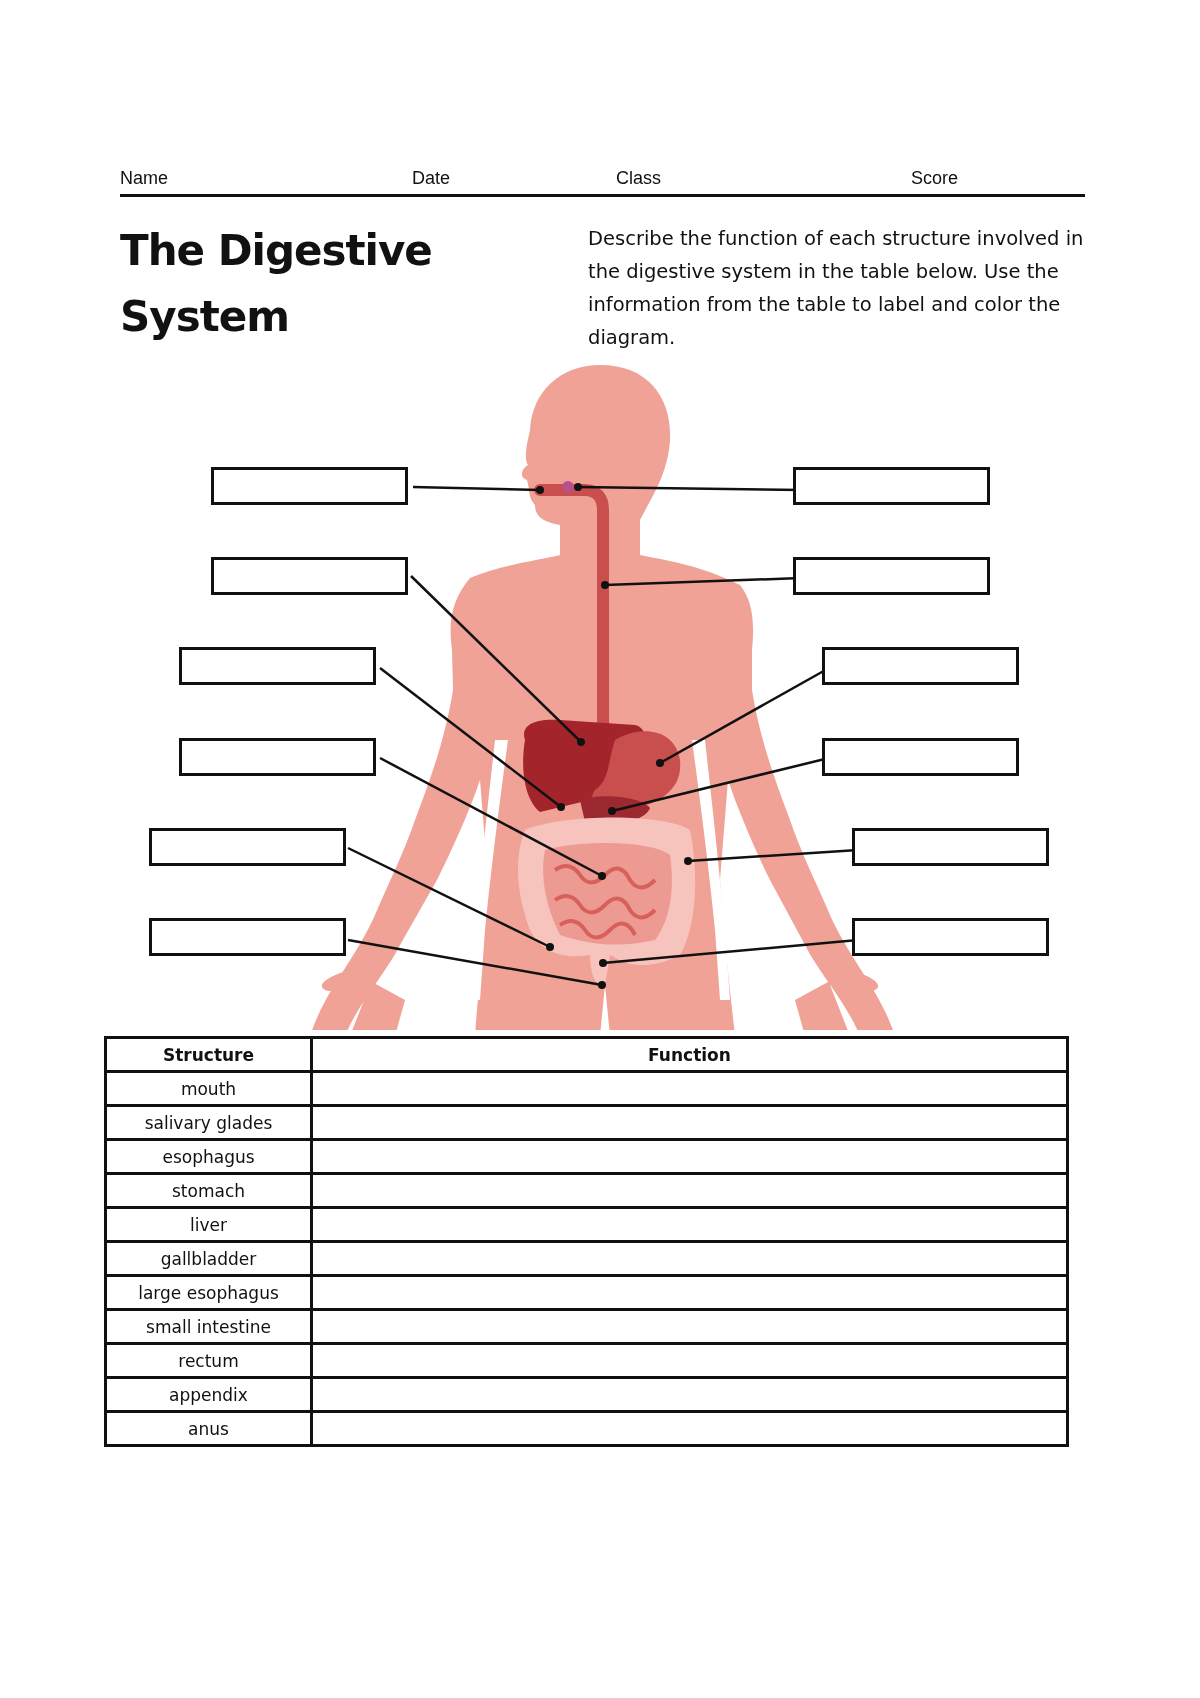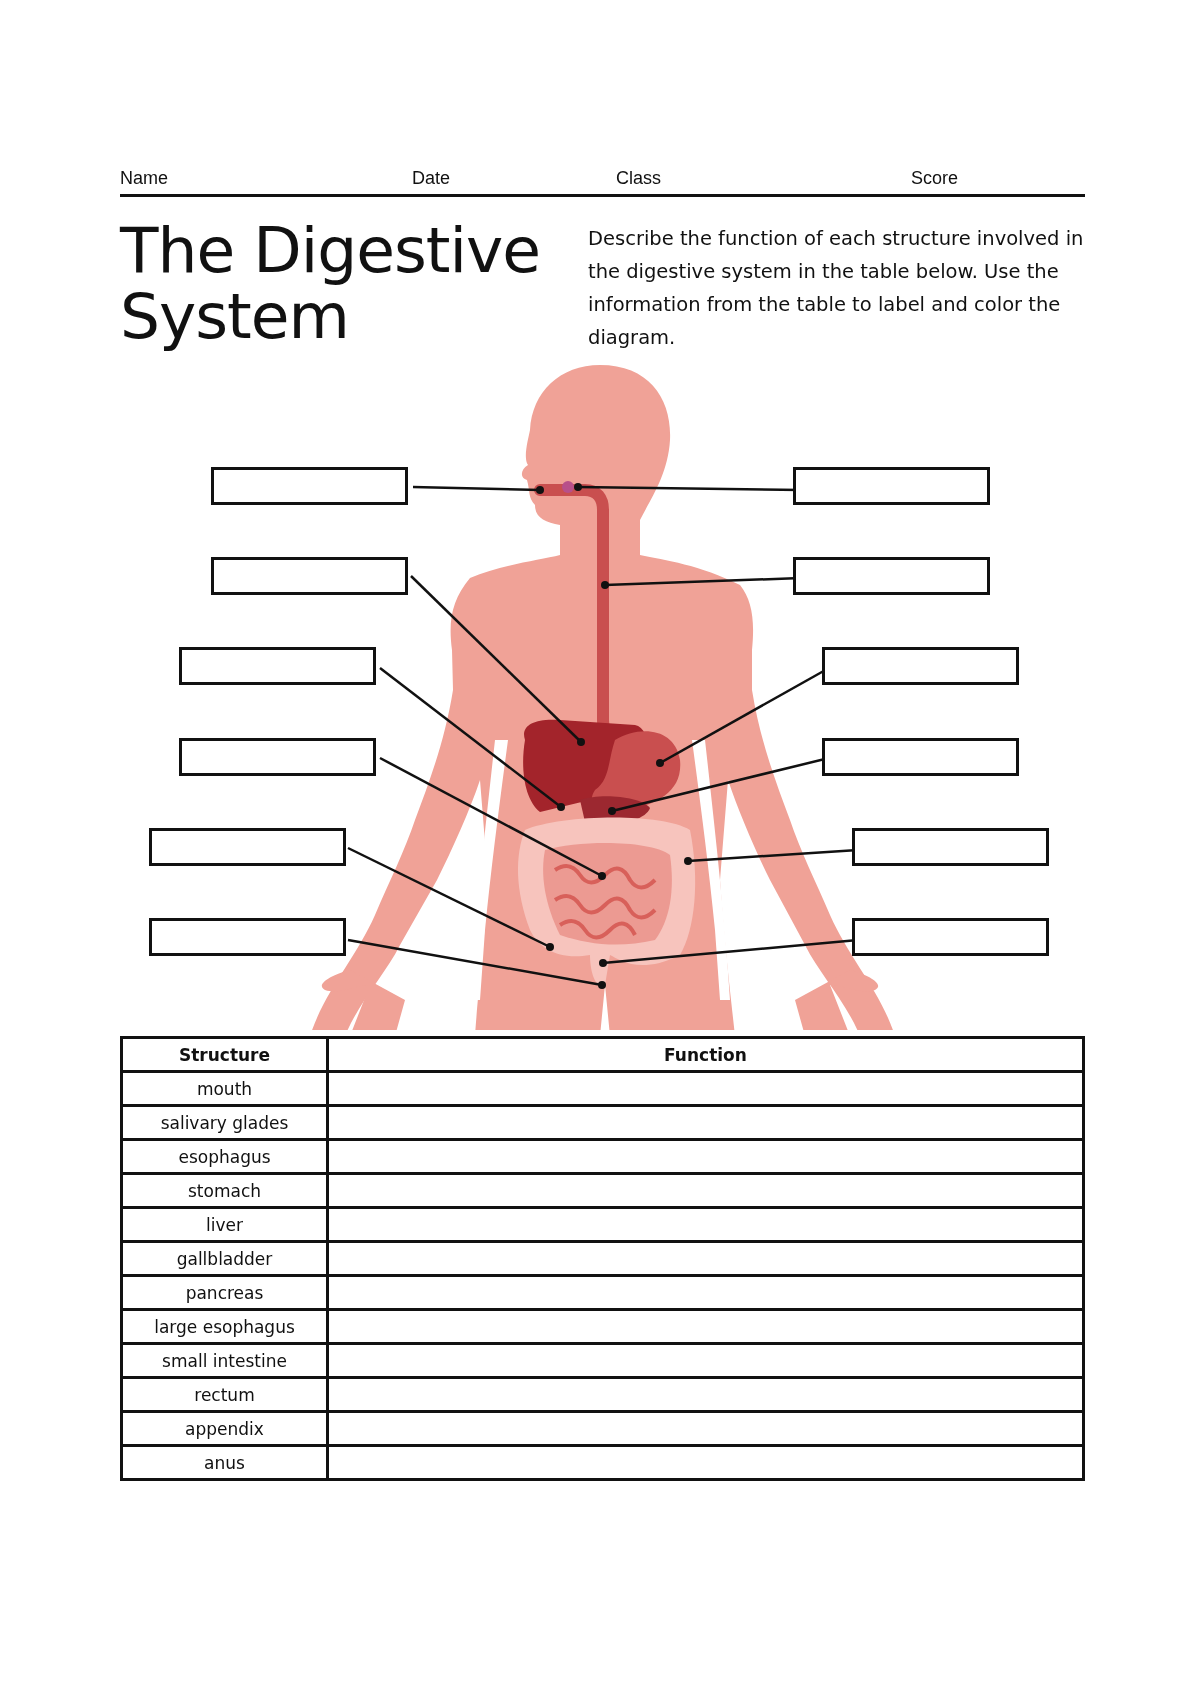--- a/index.html
+++ b/index.html
@@ -3,31 +3,31 @@
 <meta charset="utf-8">
 <style>
   html, body { margin: 0; padding: 0; background: #ffffff; }
   body { width: 1200px; height: 1698px; position: relative; overflow: hidden;
          font-family: "DejaVu Sans", sans-serif; color: #111111; }
 
   .header-fields { position: absolute; left: 120px; top: 168px; width: 965px; height: 26px;
                    border-bottom: 3px solid #111111; }
   .header-field { position: absolute; top: 0; font-size: 18px; font-family: Liberation Sans, sans-serif; }
 
-  .title { position: absolute; left: 120px; top: 218px; margin: 0; font-weight: normal;
-           font-family: "DejaVu Sans", sans-serif; font-size: 63px; line-height: 66px; letter-spacing: -1px; }
+  .title { position: absolute; left: 120px; top: 218px; margin: 0; font-weight: bold;
+           font-family: "DejaVu Sans", sans-serif; font-size: 42px; line-height: 66px; letter-spacing: -1px; }
 
   .instructions { position: absolute; left: 578px; top: 212px; width: 500px; margin: 10px;
                   font-size: 19.5px; line-height: 33px; }
 
   .diagram { position: absolute; left: 0; top: 360px; width: 1200px; height: 670px; }
   .label-box { position: absolute; width: 197px; height: 38px; border: 3px solid #111111;
                box-sizing: border-box; background: #ffffff; }
 
-  .func-table { position: absolute; left: 120px; top: 1036px; width: 965px; border-collapse: collapse; }
+  .func-table { position: absolute; left: 104px; top: 1036px; width: 965px; border-collapse: collapse; }
   .func-table th, .func-table td { border: 3px solid #111111; height: 31px; padding: 0;
                                    font-size: 17px; text-align: center; }
   .func-table th { font-weight: bold; }
   .func-table .col-structure { width: 203px; }
 </style>
 </head>
 <body>
 
 <div class="header-fields">
   <span class="header-field" style="left:0px">Name</span>
@@ -146,24 +146,20 @@
       </tr>
     <tr>
         <td>liver</td>
         <td></td>
       </tr>
     <tr>
         <td>gallbladder</td>
         <td></td>
       </tr>
     <tr>
-        <td>pancreas</td>
-        <td></td>
-      </tr>
-    <tr>
         <td>large esophagus</td>
         <td></td>
       </tr>
     <tr>
         <td>small intestine</td>
         <td></td>
       </tr>
     <tr>
         <td>rectum</td>
         <td></td>

